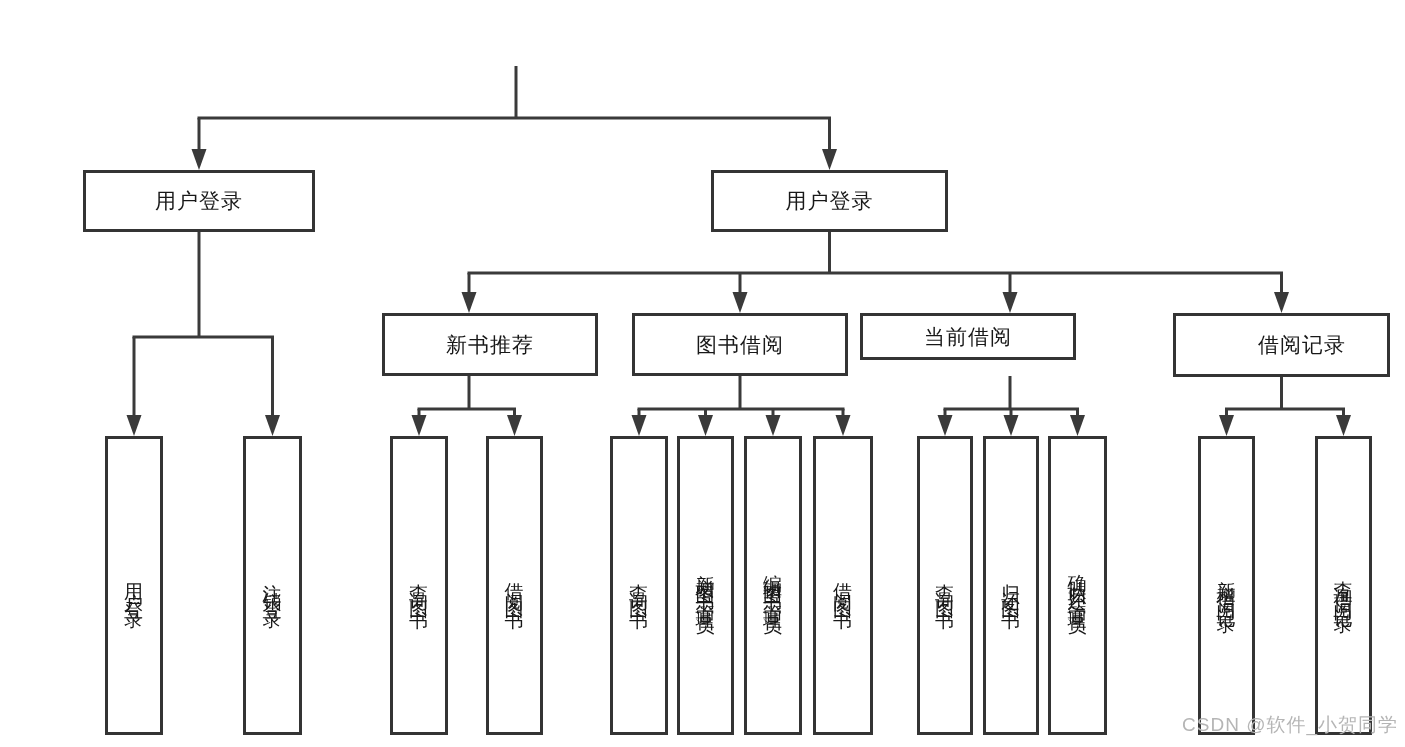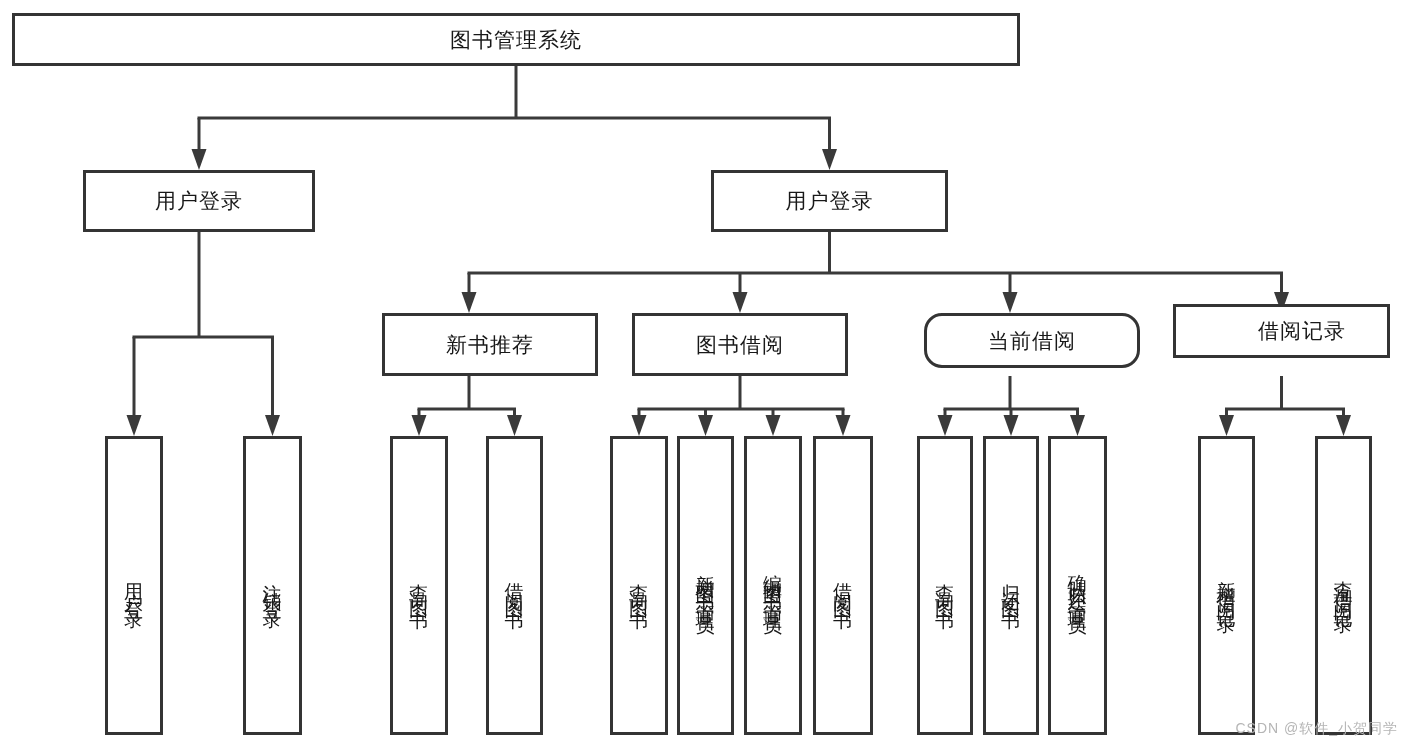--- a/index.html
+++ b/index.html
@@ -19,21 +19,21 @@
   .leaf{
     position:absolute;box-sizing:border-box;z-index:2;
     background:#ffffff;border:3px solid #343434;
     display:flex;align-items:center;justify-content:center;
     writing-mode:vertical-rl;text-orientation:mixed;
     font-size:19px;color:#181818;letter-spacing:9px;
     line-height:1;
   }
   .watermark{
     position:absolute;right:7px;bottom:9px;z-index:5;
-    font-size:14px;color:#b5b5b5;letter-spacing:1px;
+    font-size:19px;color:#b5b5b5;letter-spacing:1px;
     white-space:nowrap;
   }
 </style>
 </head>
 <body>
 
 <div class="canvas">
 
   <svg class="connectors" width="1405" height="747" viewBox="0 0 1405 747">
     <g stroke="#3a3a3a" stroke-width="3" fill="none">
@@ -101,29 +101,28 @@
 
       <polygon points="937.5,415 952.5,415 945,436"></polygon>
       <polygon points="1003.5,415 1018.5,415 1011,436"></polygon>
       <polygon points="1070,415 1085,415 1077.5,436"></polygon>
 
       <polygon points="1219,415 1234,415 1226.5,436"></polygon>
       <polygon points="1336,415 1351,415 1343.5,436"></polygon>
     </g>
   </svg>
 
-  <div class="node" style="left:12px;top:13px;width:1008px;height:53px;">图书管理系统</div>
 
   <div class="node" style="left:83px;top:170px;width:232px;height:62px;">用户登录</div>
   <div class="node" style="left:711px;top:170px;width:237px;height:62px;">用户登录</div>
 
   <div class="node" style="left:382px;top:313px;width:216px;height:63px;">新书推荐</div>
   <div class="node" style="left:632px;top:313px;width:216px;height:63px;">图书借阅</div>
-  <div class="node" style="left:924px;top:313px;width:216px;height:55px;border-radius:18px;">当前借阅</div>
-  <div class="node" style="left:1173px;top:304px;width:217px;height:54px;padding-left:41px;">借阅记录</div>
+  <div class="node" style="left:860px;top:313px;width:216px;height:47px;">当前借阅</div>
+  <div class="node" style="left:1173px;top:313px;width:217px;height:64px;padding-left:41px;">借阅记录</div>
 
   <div class="leaf" style="left:105px;top:436px;width:58px;height:299px;">用户登录</div>
   <div class="leaf" style="left:243px;top:436px;width:59px;height:299px;">注销登录</div>
 
   <div class="leaf" style="left:390px;top:436px;width:58px;height:299px;">查询图书</div>
   <div class="leaf" style="left:486px;top:436px;width:57px;height:299px;">借阅图书</div>
 
   <div class="leaf" style="left:610px;top:436px;width:58px;height:299px;">查询图书</div>
   <div class="leaf" style="left:677px;top:436px;width:57px;height:299px;letter-spacing:6px;">新增图书（管理员）</div>
   <div class="leaf" style="left:744px;top:436px;width:58px;height:299px;letter-spacing:6px;">编辑图书（管理员）</div>

